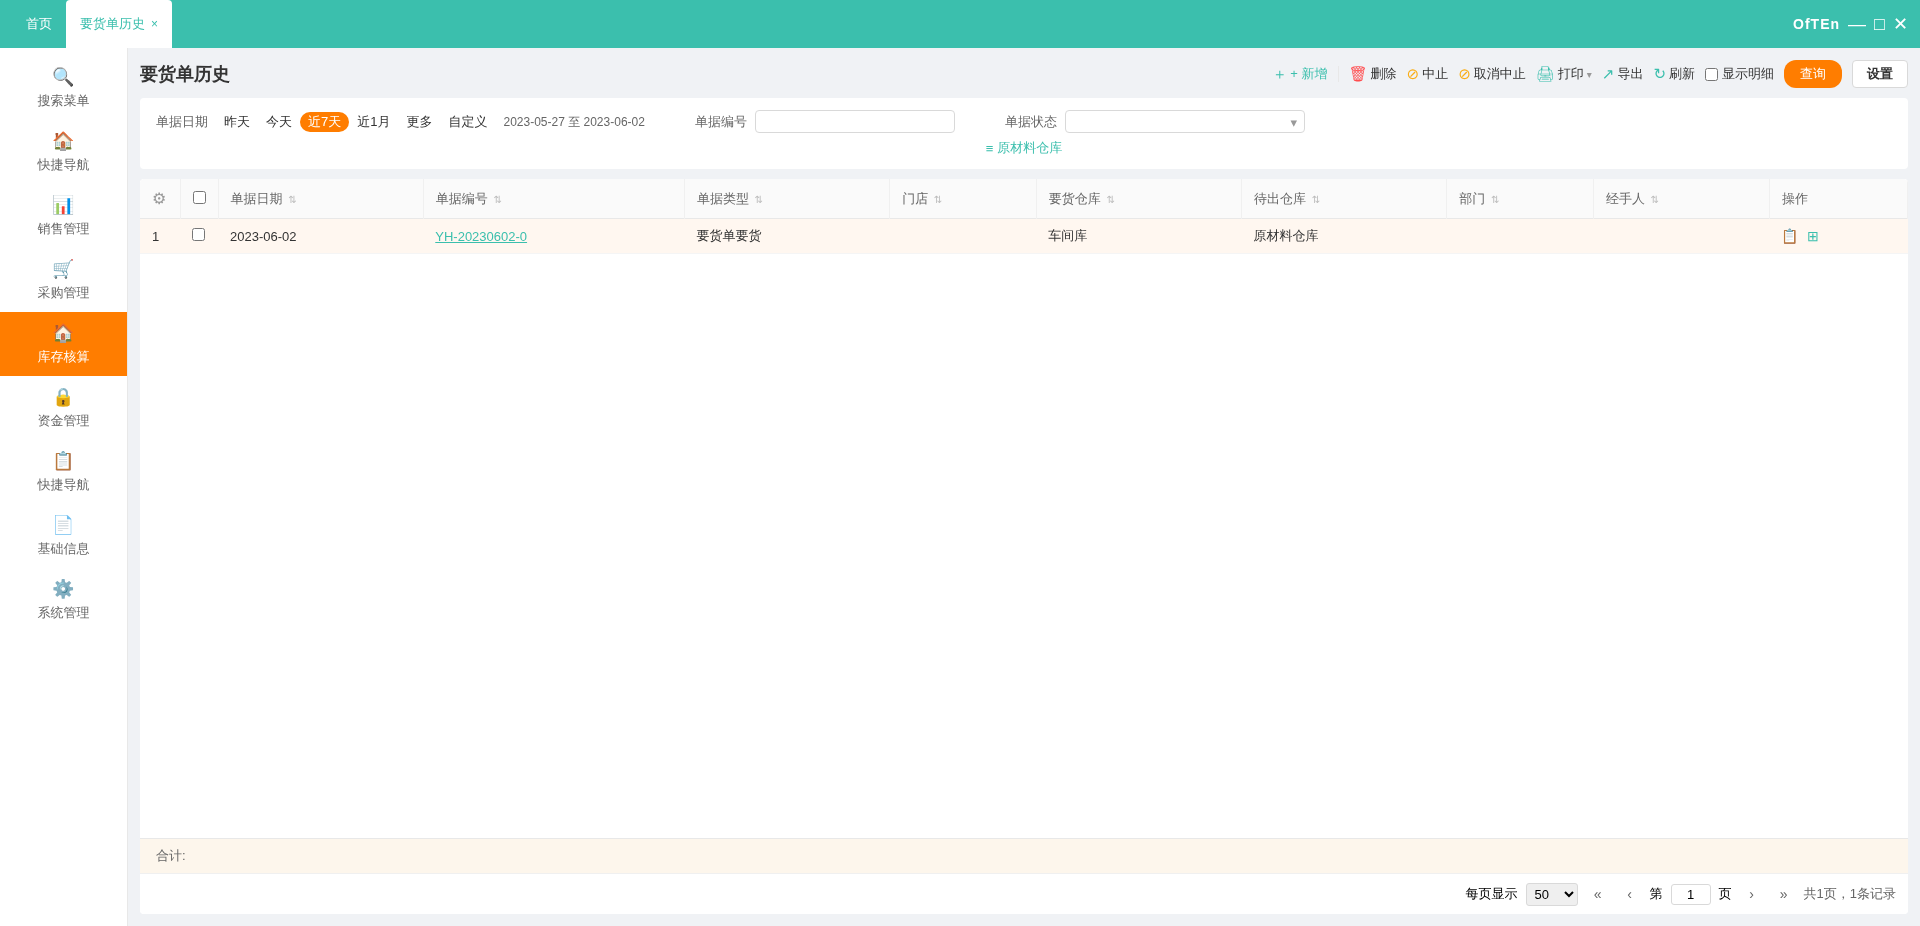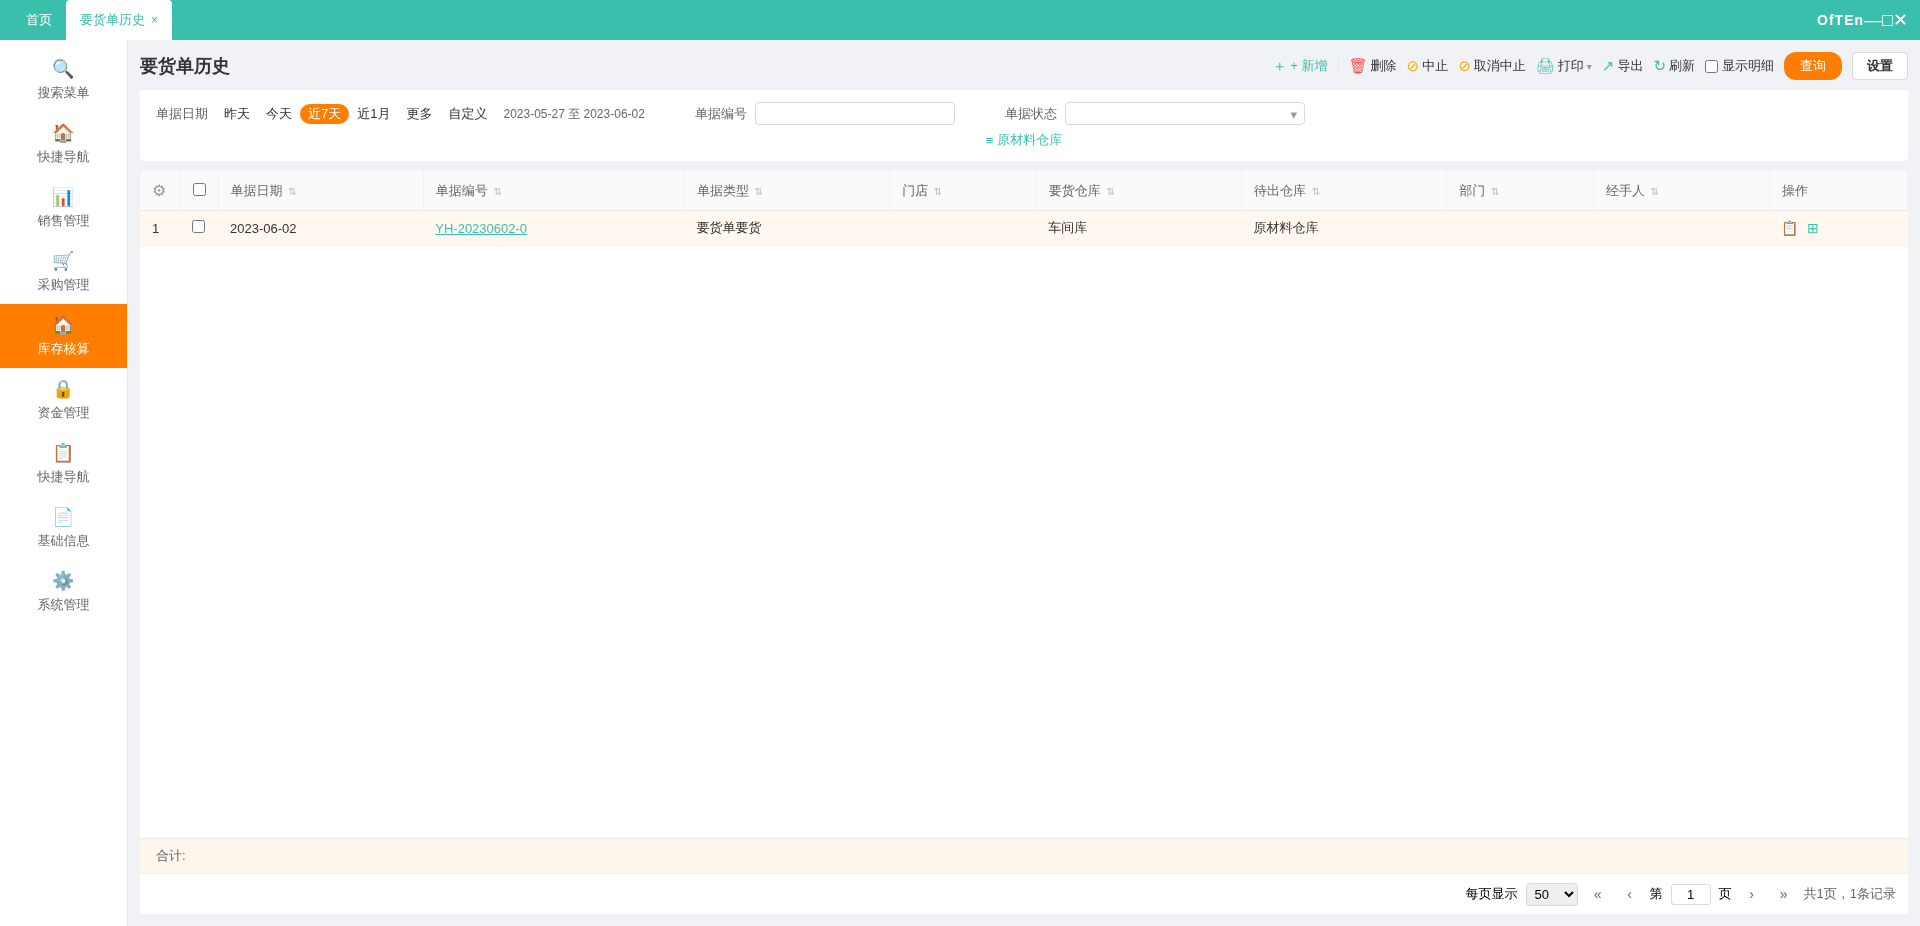--- a/index.html
+++ b/index.html
@@ -1,21 +1,21 @@
 <!DOCTYPE html>
 <html><head>
   <meta charset="utf-8">
   <style>
     * { box-sizing: border-box; margin: 0; padding: 0; font-family: "Microsoft YaHei", SimHei, sans-serif; font-size: 13px; }
     body { background: #f0f2f5; display: flex; flex-direction: column; height: 926px; overflow: hidden; }
 
     
     .top-bar {
       background: #3bbfad;
-      height: 40px;
+      height: 48px;
       display: flex;
       align-items: center;
       padding: 0 12px;
       flex-shrink: 0;
     }
     .top-bar-tabs {
       display: flex;
       align-items: center;
       flex: 1;
       height: 100%;
@@ -35,20 +35,21 @@
       border-radius: 4px 4px 0 0;
     }
     .tab-item .tab-close {
       margin-left: 6px;
       font-size: 12px;
       cursor: pointer;
     }
     .top-bar-right {
       display: flex;
       align-items: center;
+      gap: 8px;
     }
     .top-bar-right span {
       color: #fff;
       font-size: 18px;
       cursor: pointer;
     }
 
     
     .main-layout {
       display: flex;

